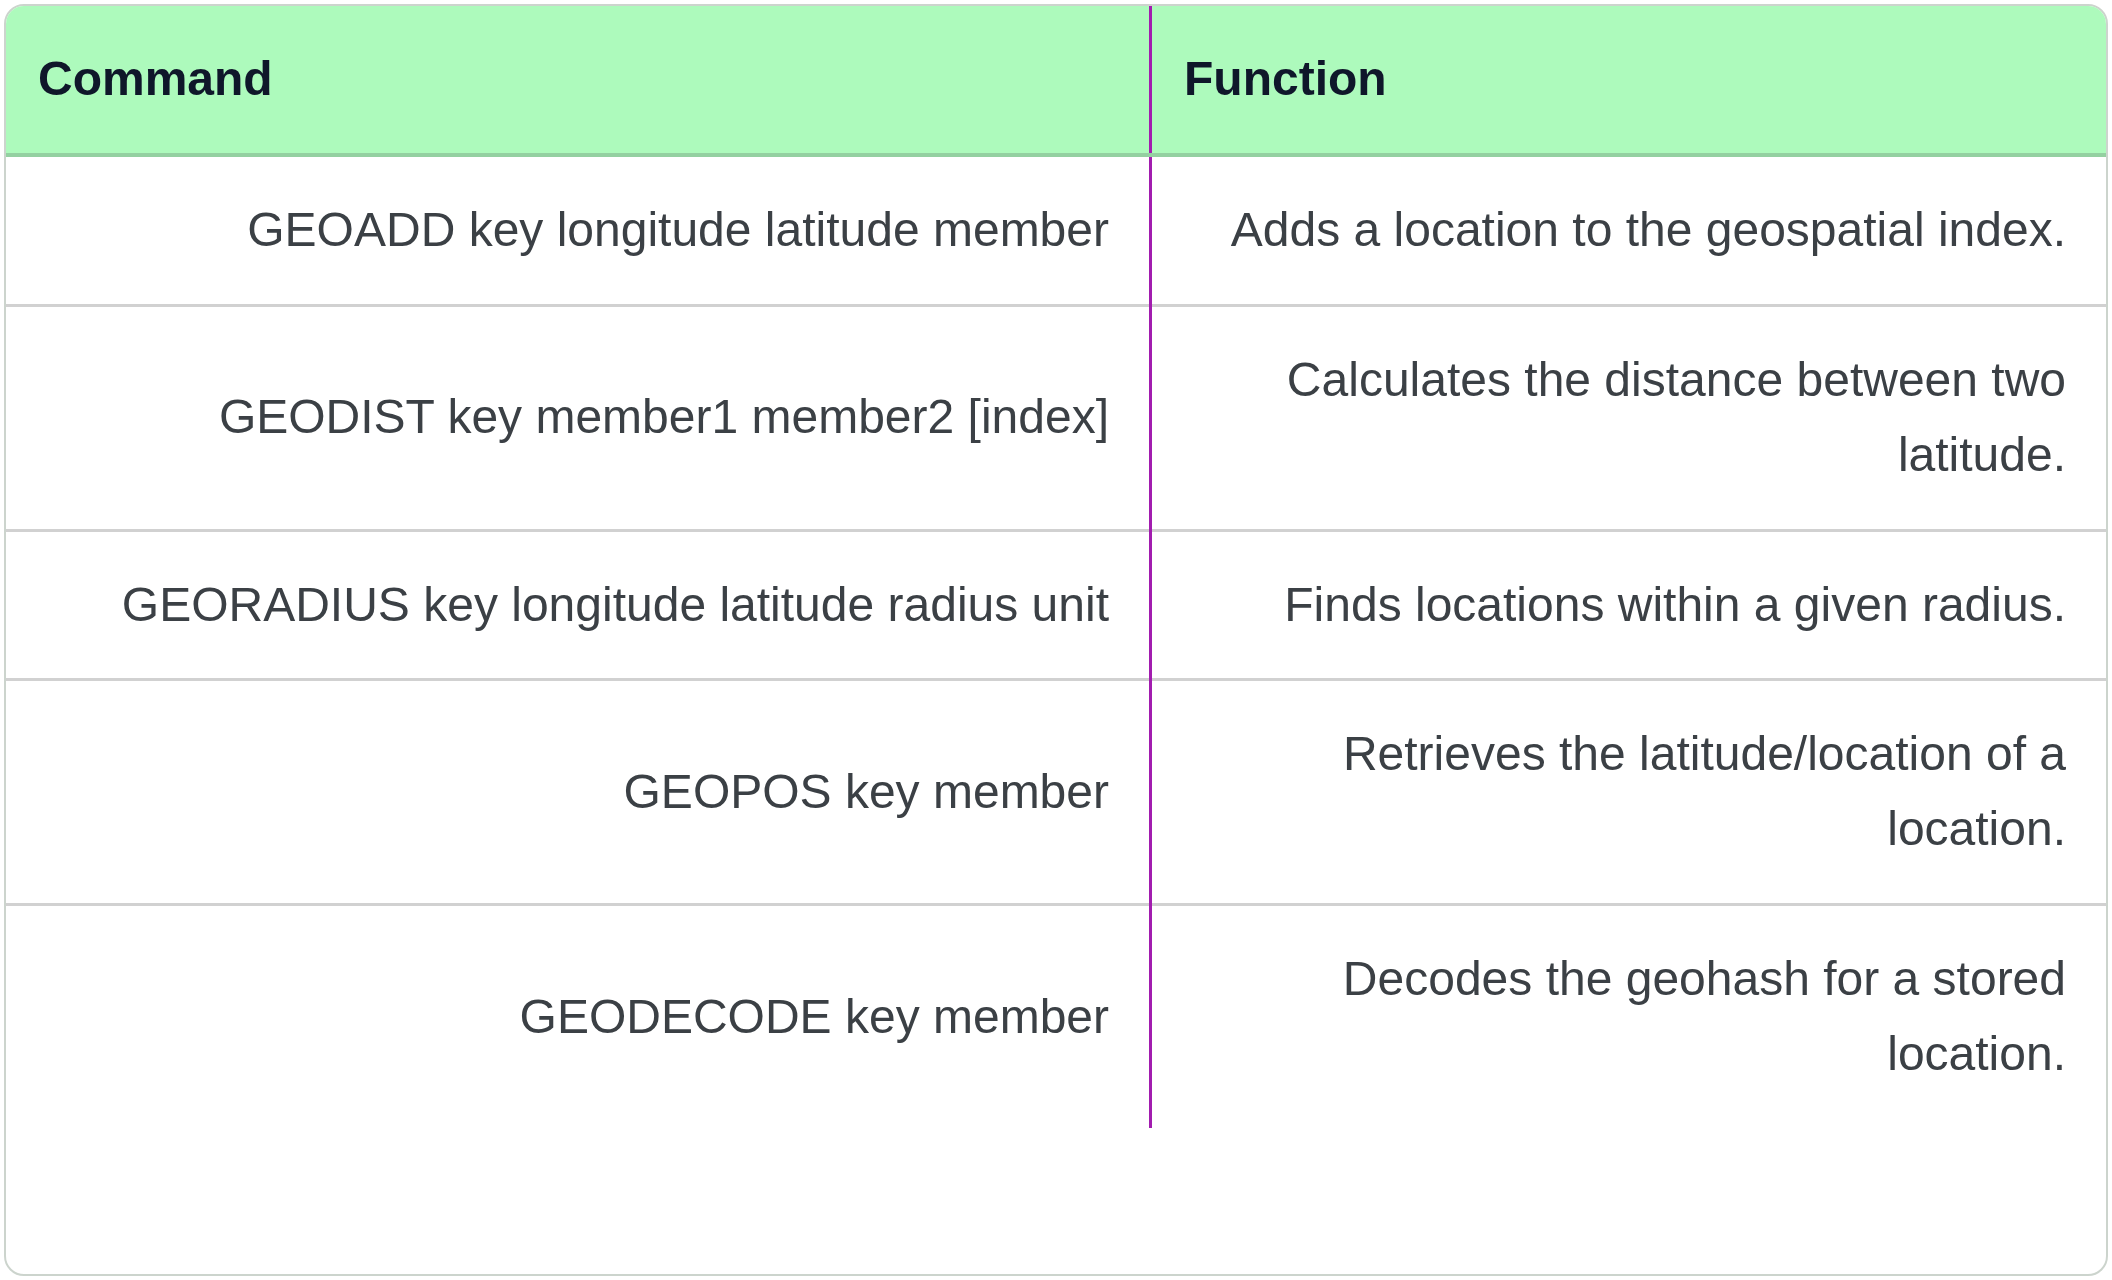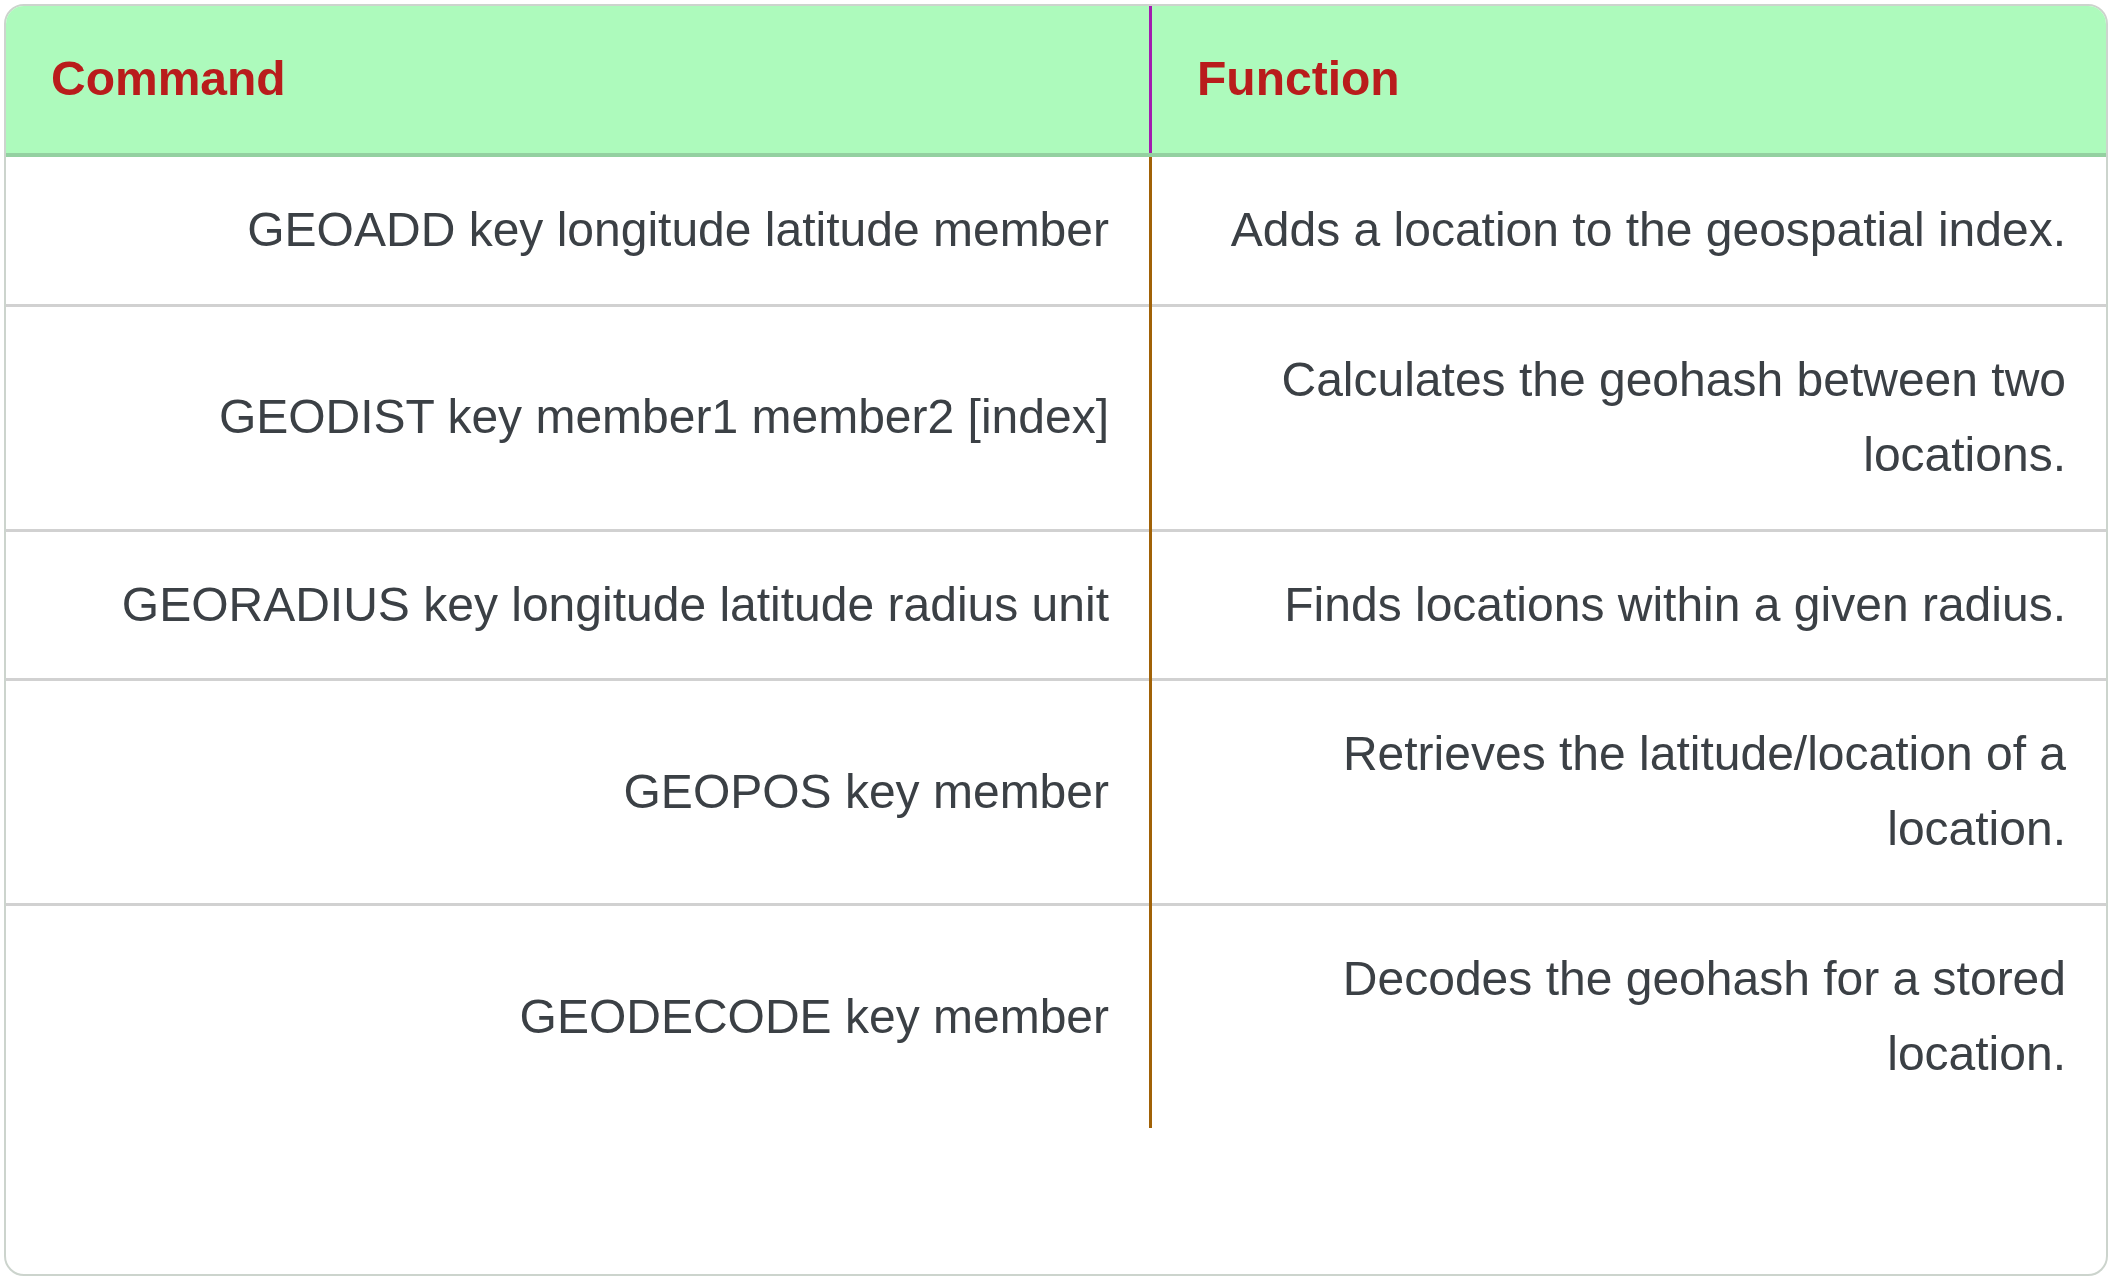--- a/index.html
+++ b/index.html
@@ -26,27 +26,27 @@
     width: 100%;
     border-collapse: collapse;
     table-layout: fixed;
     font-family: "Liberation Sans", sans-serif;
   }
   table.cmd-table col.col-command { width: 54.5%; }
   table.cmd-table col.col-function { width: 45.5%; }
 
   table.cmd-table th {
     background: #adfabc;
-    color: #b91c1c;
+    color: #0f172a;
     font-size: 48px;
     font-weight: 700;
     line-height: 1.56;
     text-align: left;
     vertical-align: middle;
-    padding: 36px 45px;
+    padding: 36px 32px;
     border-bottom: 4px solid #94d0a1;
   }
   table.cmd-table th + th {
     border-left: 3px solid #a21caf;
   }
 
   table.cmd-table td {
     background: #ffffff;
     color: #3b4045;
     font-size: 48px;
@@ -54,21 +54,21 @@
     line-height: 1.56;
     text-align: right;
     vertical-align: middle;
     padding: 36px 40px;
     border-top: 3px solid #d1d1d1;
   }
   table.cmd-table tbody tr:first-child td {
     border-top: none;
   }
   table.cmd-table td + td {
-    border-left: 3px solid #a16207;
+    border-left: 3px solid #a21caf;
   }
   td.command-cell {
     white-space: nowrap;
   }
   td.function-cell {
     padding-right: 40px;
   }
 </style>
 </head>
 <body>
@@ -85,21 +85,21 @@
         <th>Function</th>
       </tr>
     </thead>
     <tbody>
       <tr>
         <td class="command-cell">GEOADD key longitude latitude member</td>
         <td class="function-cell">Adds a location to the geospatial index.</td>
       </tr>
       <tr>
         <td class="command-cell">GEODIST key member1 member2 [index]</td>
-        <td class="function-cell">Calculates the geohash between two locations.</td>
+        <td class="function-cell">Calculates the distance between two latitude.</td>
       </tr>
       <tr>
         <td class="command-cell">GEORADIUS key longitude latitude radius unit</td>
         <td class="function-cell">Finds locations within a given radius.</td>
       </tr>
       <tr>
         <td class="command-cell">GEOPOS key member</td>
         <td class="function-cell">Retrieves the latitude/location of a location.</td>
       </tr>
       <tr>

